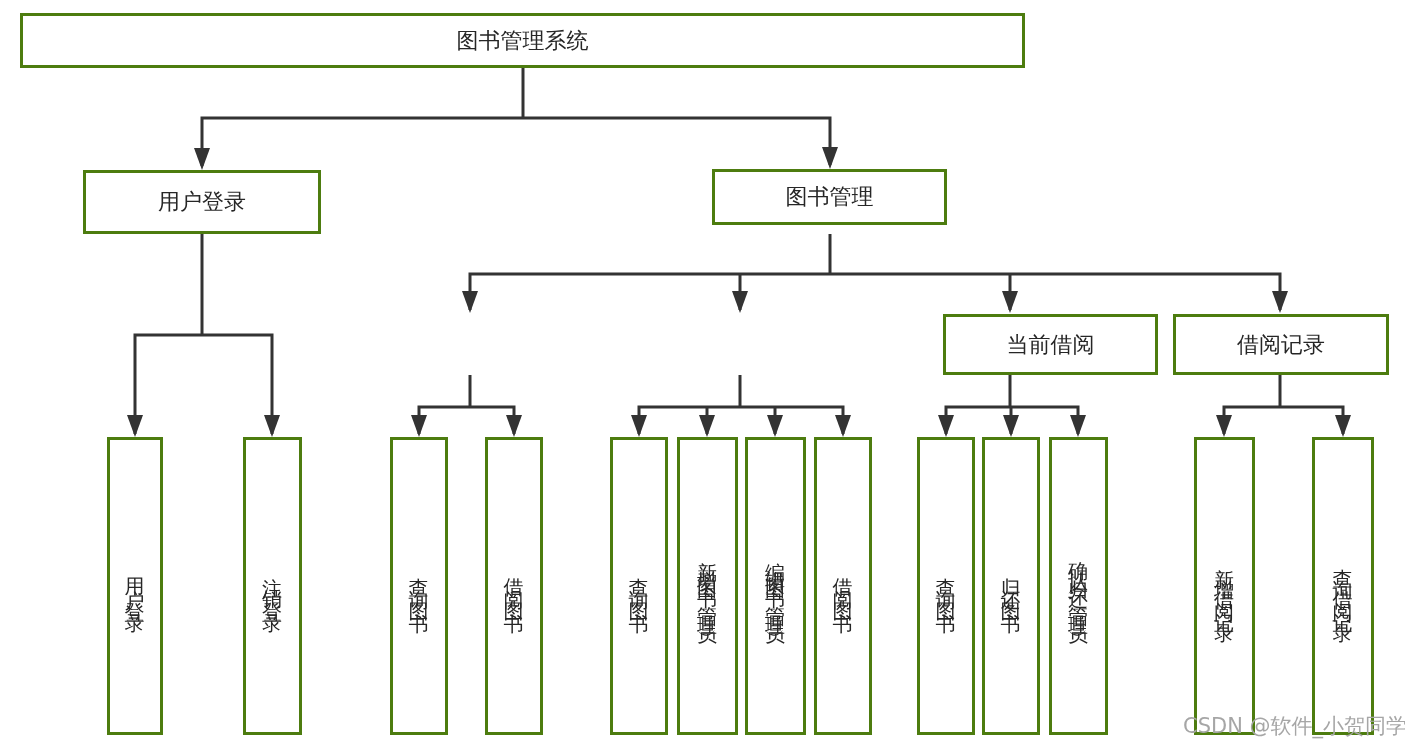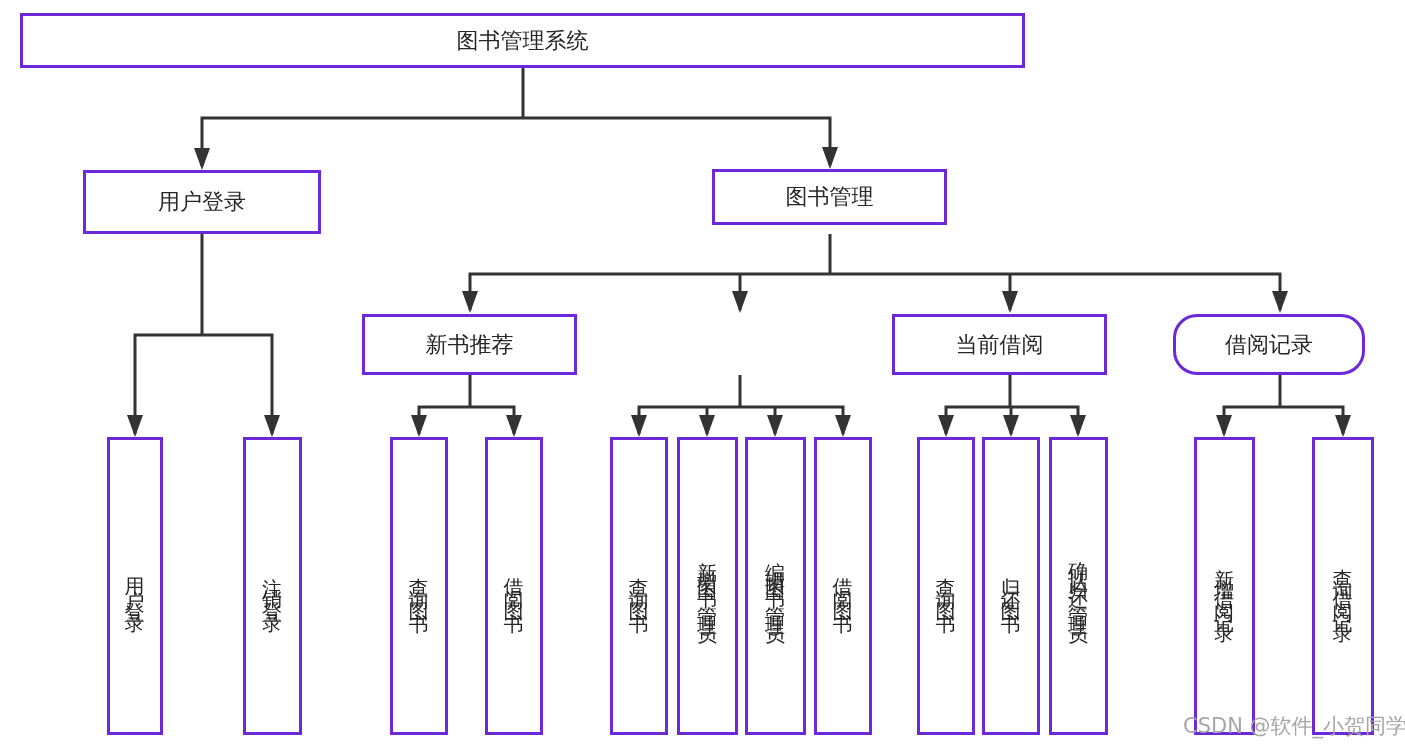--- a/index.html
+++ b/index.html
@@ -4,40 +4,40 @@
 <style>
   html,body { margin:0; padding:0; background:#ffffff; }
   .canvas {
     position:relative; width:1405px; height:747px; background:#ffffff;
     font-family:"DejaVu Sans","Liberation Sans",sans-serif; overflow:hidden;
   }
   .edges { position:absolute; left:0; top:0; z-index:1; }
   .edge { fill:none; stroke:#333333; stroke-width:3; }
   .ah   { fill:#333333; stroke:none; }
   .box {
-    position:absolute; box-sizing:border-box; border:3px solid #6d28d9;
+    position:absolute; box-sizing:border-box; border:3px solid #4d7c0f;
     background:#ffffff; display:flex; align-items:center; justify-content:center;
     z-index:2;
   }
   .hlabel { font-size:22px; color:#262626; white-space:nowrap; }
   .vlabel {
     writing-mode:vertical-rl; text-orientation:mixed;
     font-size:20px; letter-spacing:12px; line-height:1; color:#262626;
   }
   .vlabel.long { letter-spacing:9px; }
   .vlabel.mid  { letter-spacing:11px; }
   
   .n-root  { left:20px;  top:13px;  width:1005px; height:55px; }
   .n-login { left:83px;  top:170px; width:238px; height:64px; }
   .n-mgmt  { left:712px; top:169px; width:235px; height:56px; }
   .n-l3    { top:314px; height:61px; width:215px; }
   .n-rec   { left:362px; }
   .n-bor   { left:633px; }
-  .n-cur   { left:892px; }
-  .n-his   { left:1173px; width:192px;border-radius:24px; }
+  .n-cur   { left:943px; }
+  .n-his   { left:1173px; width:216px; }
   .leaf    { top:437px; height:298px; }
   .a1 { left:107px;  width:56px; }
   .a2 { left:243px;  width:59px; }
   .b1 { left:390px;  width:58px; }
   .b2 { left:485px;  width:58px; }
   .c1 { left:610px;  width:58px; }
   .c2 { left:677px;  width:61px; }
   .c3 { left:745px;  width:61px; }
   .c4 { left:814px;  width:58px; }
   .d1 { left:917px;  width:58px; }
@@ -109,23 +109,20 @@
     <span class="hlabel">图书管理系统</span>
   </div>
 
   <div class="box n-login">
     <span class="hlabel">用户登录</span>
   </div>
   <div class="box n-mgmt">
     <span class="hlabel">图书管理</span>
   </div>
 
-  <div class="box n-l3 n-rec">
-    <span class="hlabel">新书推荐</span>
-  </div>
   <div class="box n-l3 n-cur">
     <span class="hlabel">当前借阅</span>
   </div>
   <div class="box n-l3 n-his">
     <span class="hlabel">借阅记录</span>
   </div>
 
   <div class="box leaf a1">
     <span class="vlabel">用户登录</span>
   </div>

